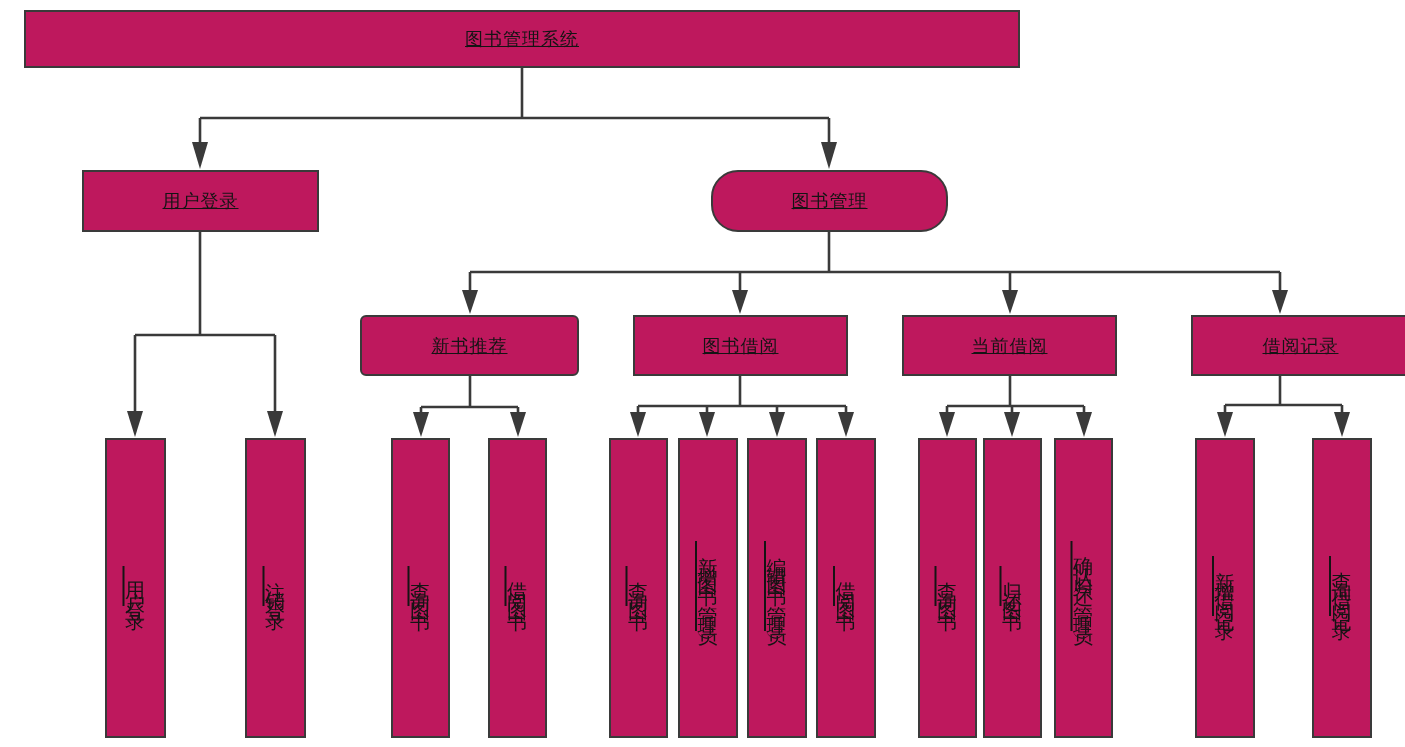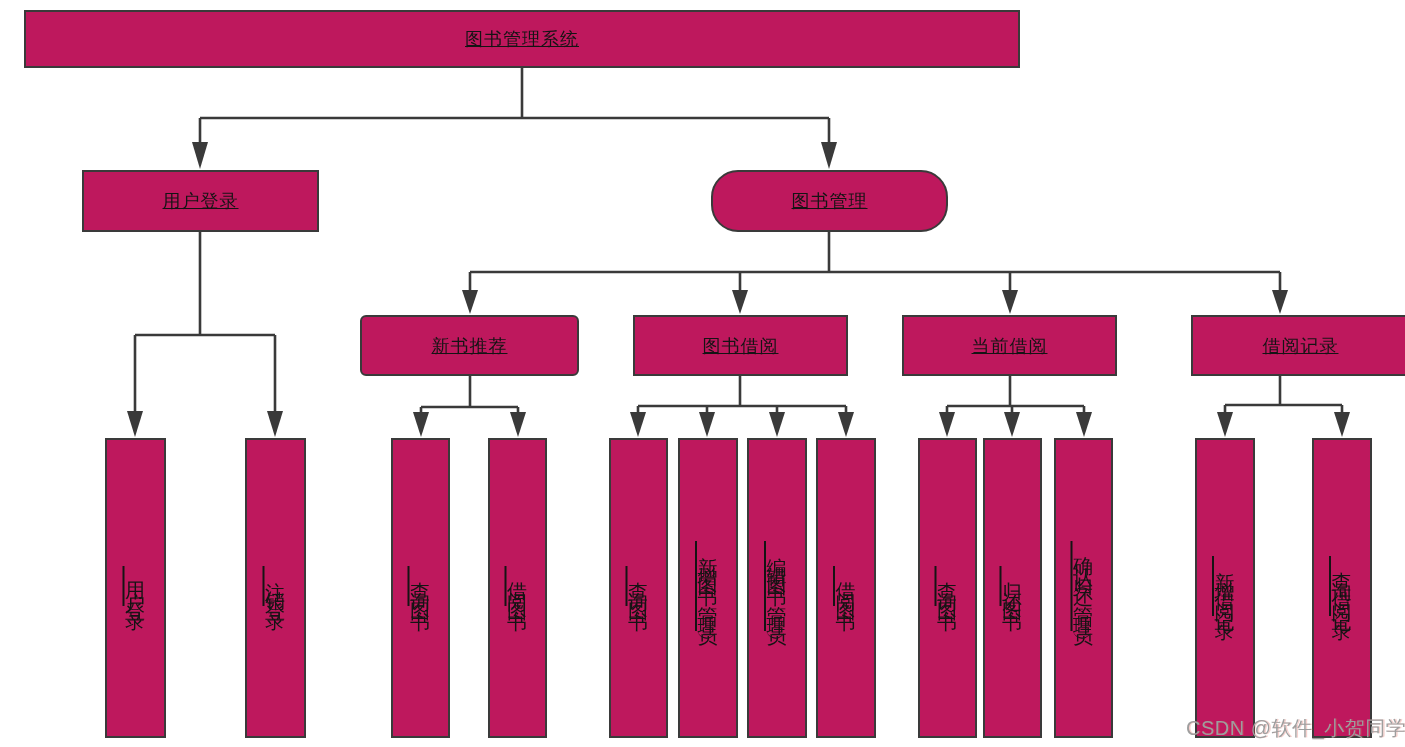--- a/index.html
+++ b/index.html
@@ -167,15 +167,14 @@
     <span>确认归还（管理员）</span>
   </div>
 
   <div class="box leaf" style="left:1195px;top:438px;width:60px;height:300px;">
     <span>新增借阅记录</span>
   </div>
   <div class="box leaf" style="left:1312px;top:438px;width:60px;height:300px;">
     <span>查询借阅记录</span>
   </div>
 
-  <div class="watermark" style="left:1186px;top:715px;">CSDN @软件_小贺同学</div>
 
 </div>
 
 </body></html>

